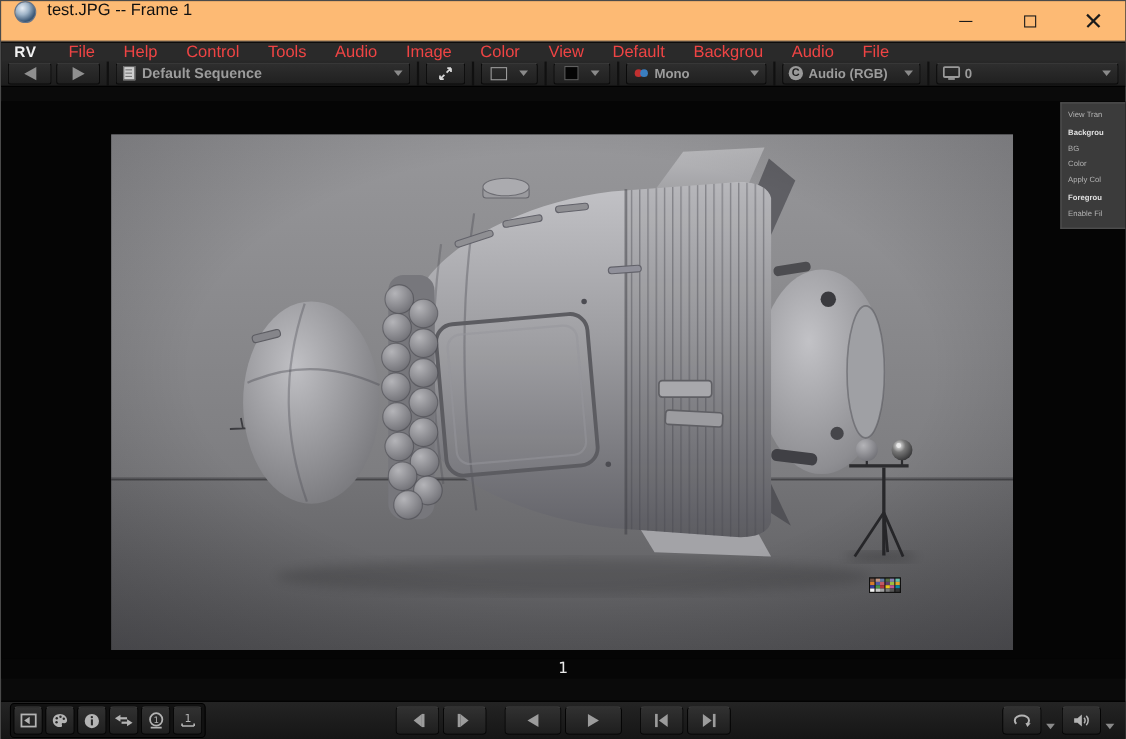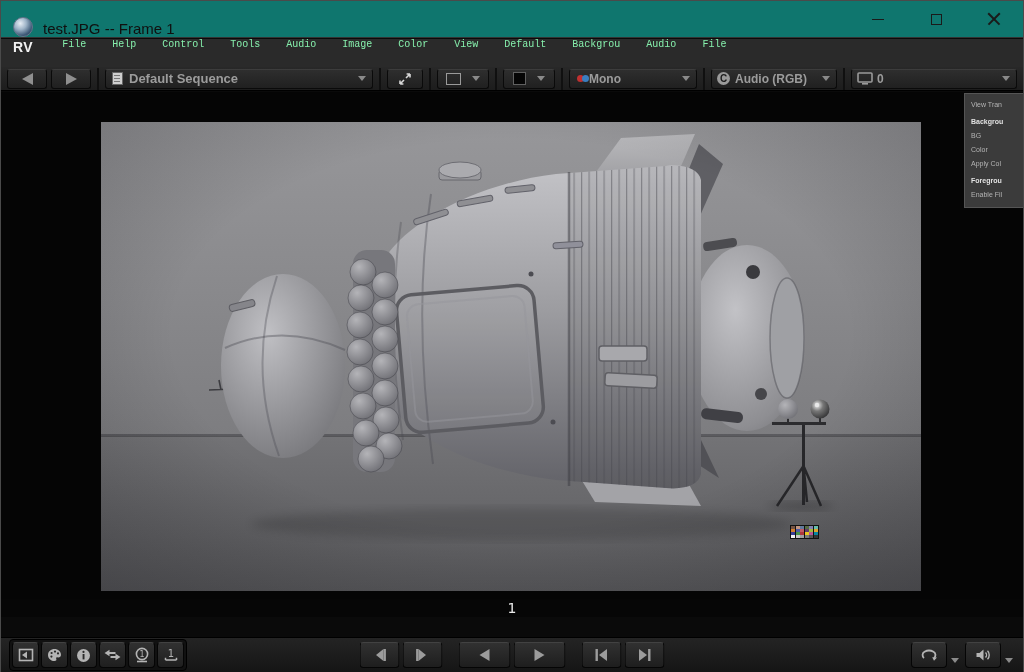--- a/index.html
+++ b/index.html
@@ -3,42 +3,42 @@
 <meta charset="utf-8">
 <style>
   * { margin:0; padding:0; box-sizing:border-box; }
   html,body { width:1024px; height:672px; overflow:hidden; background:#000;
               font-family:"Liberation Sans","DejaVu Sans",sans-serif; }
   .window { position:relative; width:1024px; height:672px; background:#0a0a0a;
             border:1px solid #4a4a4a; }
 
   
   .titlebar { position:absolute; left:0; top:0; width:100%; height:37px;
-              background:#0f766e; display:flex; align-items:flex-end; border-bottom:1px solid #333; }
+              background:#fdba74; display:flex; align-items:flex-start; border-bottom:1px solid #333; }
   .app-icon { width:20px; height:20px; margin:0 10px 0 12px; border-radius:50%;
               background:radial-gradient(circle at 35% 30%, #e8eef5 0%, #9fb4c8 35%, #3e5a78 70%, #22364e 100%);
               border:1px solid #64748a; }
   .title-text { font-size:15px; color:#101010; }
   .win-controls { margin-left:auto; display:flex; height:100%; }
   .win-btn { width:58px; height:100%; display:flex; align-items:center; justify-content:center; }
   .glyph-min { width:12px; height:0; border-top:1.6px solid #1a1a1a; }
   .glyph-max { width:11px; height:11px; border:1.4px solid #1a1a1a; }
   .glyph-close { position:relative; width:14px; height:14px; }
   .glyph-close::before,.glyph-close::after { content:""; position:absolute; left:-1px; top:6px;
       width:16px; height:1.6px; background:#1a1a1a; }
   .glyph-close::before { transform:rotate(45deg); } .glyph-close::after { transform:rotate(-45deg); }
 
   
   .menubar { position:absolute; left:0; top:38px; width:100%; height:28px; background:#2a2a2a;
              display:flex; align-items:flex-start; }
   .rv-logo { color:#f2f2f2; font-weight:bold; font-size:14px; padding:0 16px 0 12px; letter-spacing:0.5px;}
-  .menu-item { color:#86efac; font-size:10px; padding:0 13px; cursor:default;font-family:Liberation Mono, monospace; }
-
-  
-  .toolbar { position:absolute; left:0; top:66px; width:100%; height:24px;
+  .menu-item { color:#ef4444; font-size:15px; padding:0 13px; cursor:default; }
+
+  
+  .toolbar { position:absolute; left:0; top:54px; width:100%; height:24px;
              background:linear-gradient(#282828,#1d1d1d); border-bottom:1px solid #000;
              display:flex; align-items:center; }
   .tb-btn { height:20px; display:flex; align-items:center; justify-content:center;
             background:linear-gradient(#2e2e2e,#202020); border:1px solid #0a0a0a;
             border-top-color:#3c3c3c; border-radius:3px; margin:0 2px; }
   .tb-sep { width:2px; height:22px; background:#101010; margin:0 4px; }
   .tb-label { color:#9c9c9c; font-size:12px; font-weight:bold; }
   .caret { width:0; height:0; border-left:4px solid transparent; border-right:4px solid transparent;
            border-top:5px solid #8a8a8a; margin:0 6px; }
   .arrow-shape { width:0; height:0; border-top:6px solid transparent; border-bottom:6px solid transparent; }
@@ -168,21 +168,21 @@
     </div>
     <div class="tb-sep"></div>
     <div class="tb-btn" style="width:52px;">
       <div class="swatch"></div>
       <div class="caret"></div>
     </div>
     <div class="tb-sep"></div>
     <div class="tb-btn" style="width:128px; justify-content:flex-start;">
       <span class="dot" id="dot-left" style="margin-left: 7px; background: rgb(192, 48, 48);"></span>
       <span class="dot" id="dot-right" style="margin-left: -2px; background: rgb(58, 126, 192);"></span>
-      <span class="tb-label" style="margin-left:0;text-align:right;">Mono</span>
+      <span class="tb-label" style="margin-left:6px;text-align:right;">Mono</span>
       <span style="flex:1"></span>
       <div class="caret"></div>
     </div>
     <div class="tb-sep"></div>
     <div class="tb-btn" style="width:126px; justify-content:flex-start;">
       <div class="circ-c">C</div>
       <span class="tb-label">Audio (RGB)</span>
       <span style="flex:1"></span>
       <div class="caret"></div>
     </div>

